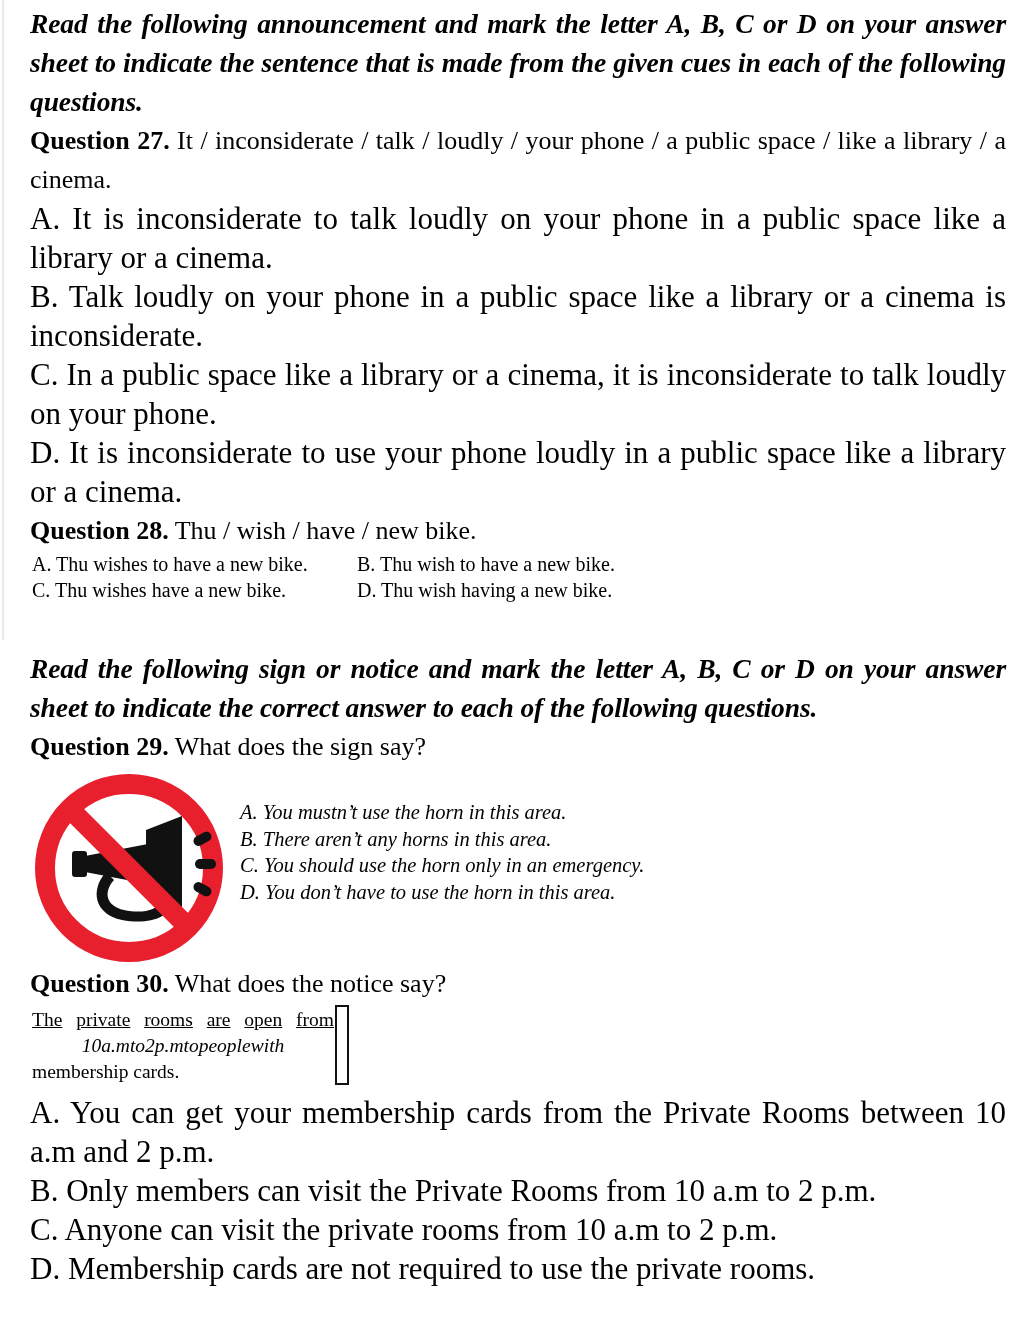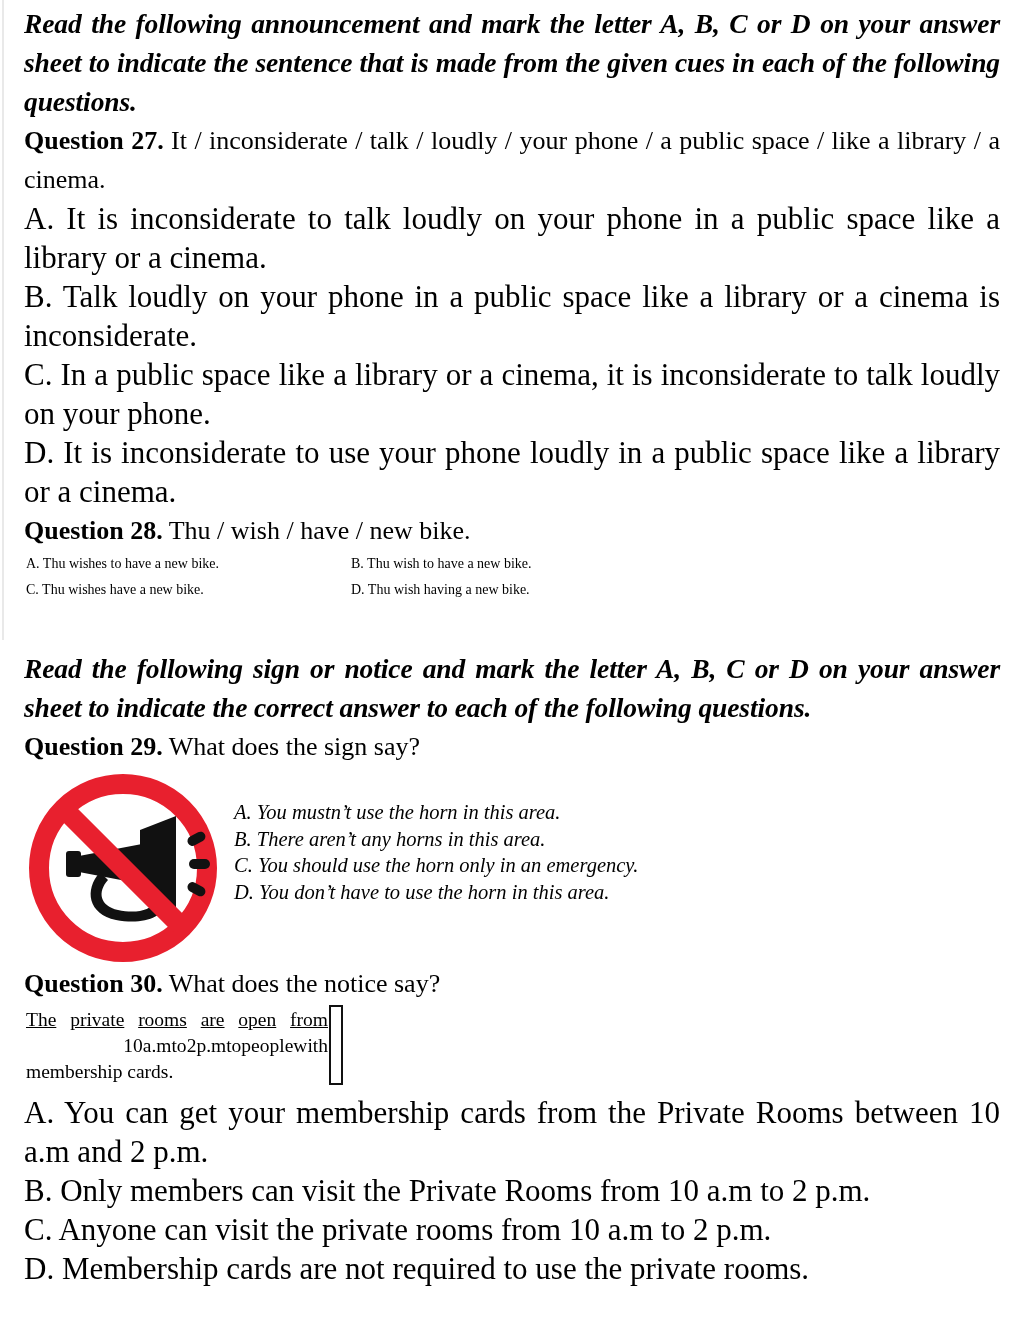--- a/index.html
+++ b/index.html
@@ -29,21 +29,21 @@
   
   .scan-edge {
     position: absolute;
     left: 2px; top: 0;
     width: 2px; height: 640px;
     background: #e9e9e9;
   }
 
   .content {
     position: absolute;
-    left: 24px;
+    left: 30px;
     top: 4px;
     width: 976px;
   }
 
   
   .instruction {
     font-weight: bold;
     font-style: italic;
     font-size: 27.5px;
     line-height: 39px;
@@ -77,21 +77,21 @@
   }
   .opt-last { text-align: left; }
 
   
   .opt-grid {
     width: 620px;
     margin: 1px 0 0 2px;
   }
   .opt-grid-row {
     display: flex;
-    font-size: 14px;
+    font-size: 20px;
     line-height: 26px;
   }
   .opt-grid-row .c1 { width: 325px; flex: 0 0 325px; }
   .opt-grid-row .c2 { flex: 1 1 auto; }
 
   .gap-block { height: 46px; }
 
   
   .sign-row {
     display: flex;
@@ -229,21 +229,21 @@
     <div class="notice-row">
       <div class="notice-text">
         <div style="display:flex; justify-content:space-between;text-decoration:underline;">
             <span>The</span>
             <span>private</span>
             <span>rooms</span>
             <span>are</span>
             <span>open</span>
             <span>from</span>
           </div>
-        <div style="display:flex; justify-content:flex-end;">
+        <div style="display:flex; justify-content:center;font-style:italic;">
             <span>10</span>
             <span>a.m</span>
             <span>to</span>
             <span>2</span>
             <span>p.m</span>
             <span>to</span>
             <span>people</span>
             <span>with</span>
           </div>
         <div class="lastline">membership cards.</div>

